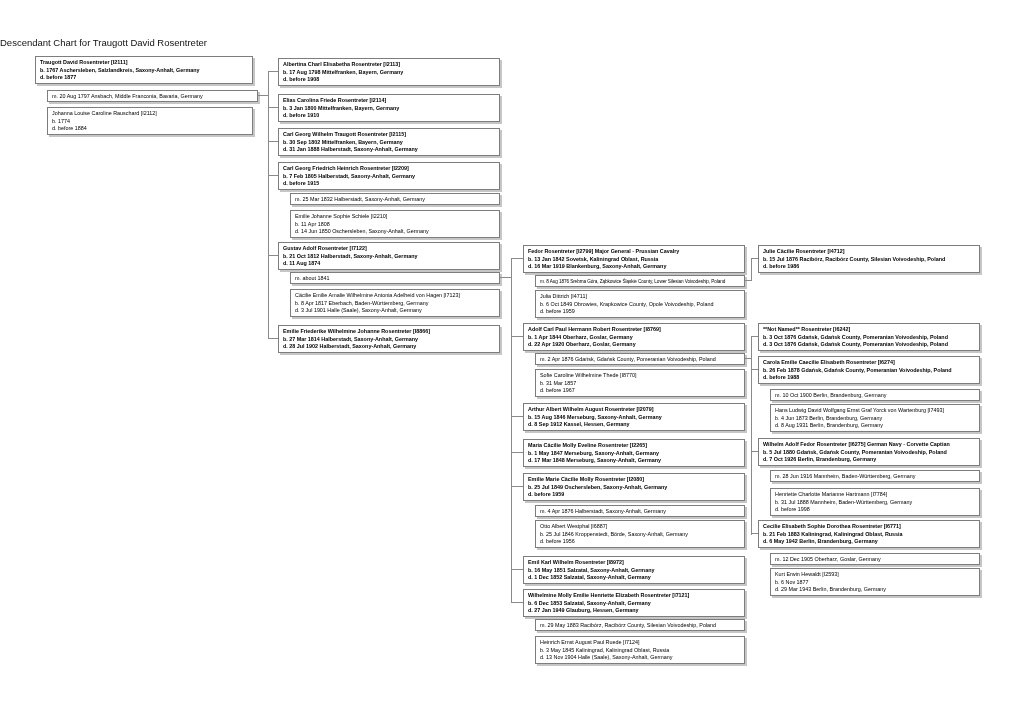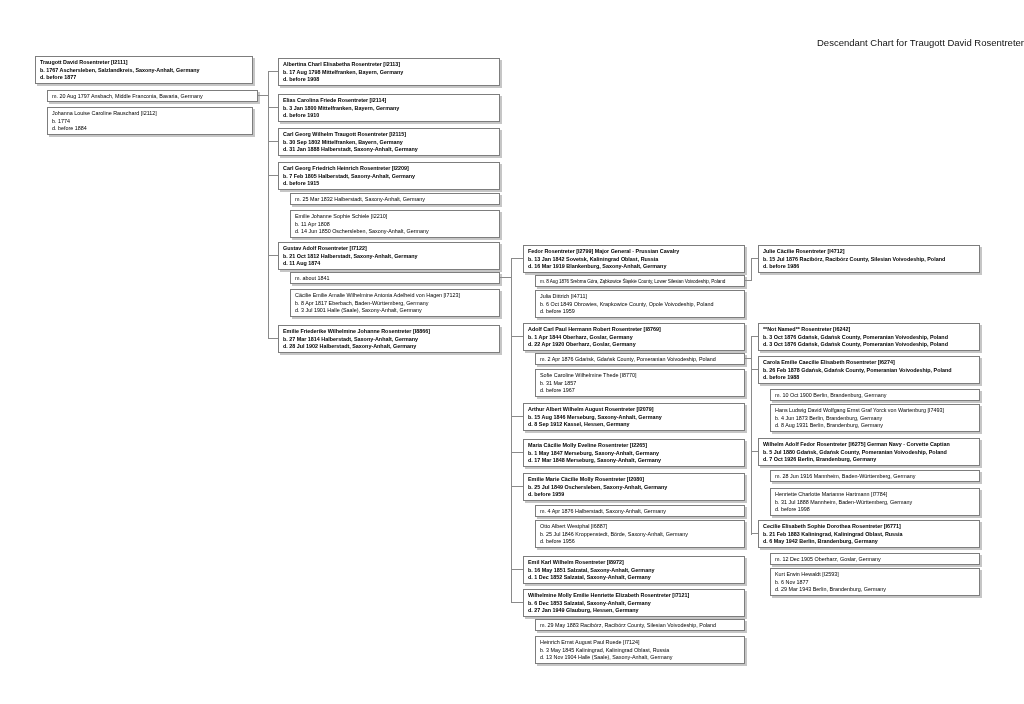--- a/index.html
+++ b/index.html
@@ -1,18 +1,18 @@
 <!DOCTYPE html>
 <html><head>
 <meta charset="utf-8">
 <style>
   html,body{margin:0;padding:0;background:#fff;}
   .stage{position:relative;width:1024px;height:704px;background:#ffffff;overflow:hidden;
          font-family:"Liberation Sans","DejaVu Sans",sans-serif;color:#000;}
-  .title{position:absolute;left:0;right:0;top:37px;text-align:right;
+  .title{position:absolute;left:0;right:0;top:37px;text-align:left;
          font-size:9.5px;color:#111;}
   .box{position:absolute;box-sizing:border-box;background:#fff;border:1px solid #7d7d7d;
        box-shadow:2px 2px 0 0 #c6c6c6;padding:2px 4px;overflow:hidden;}
   .box .l{white-space:nowrap;font-size:5.4px;line-height:7.5px;}
   .person{font-weight:700;}
   .tight .l{font-size:4.7px;letter-spacing:-0.1px;}
   .cline{position:absolute;background:#8a8a8a;}
 </style>
 </head>
 <body>

